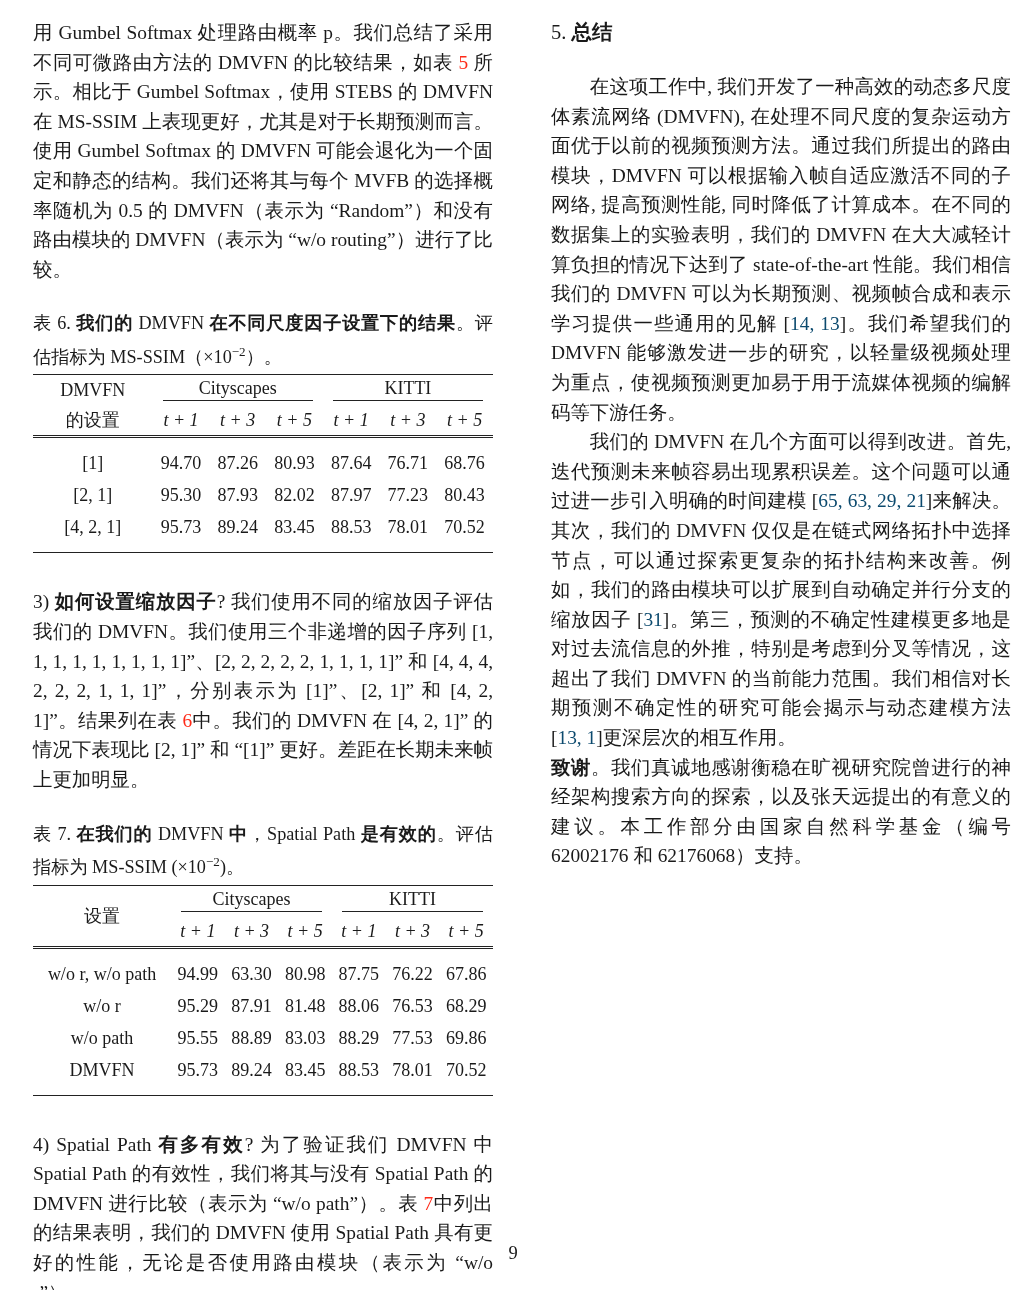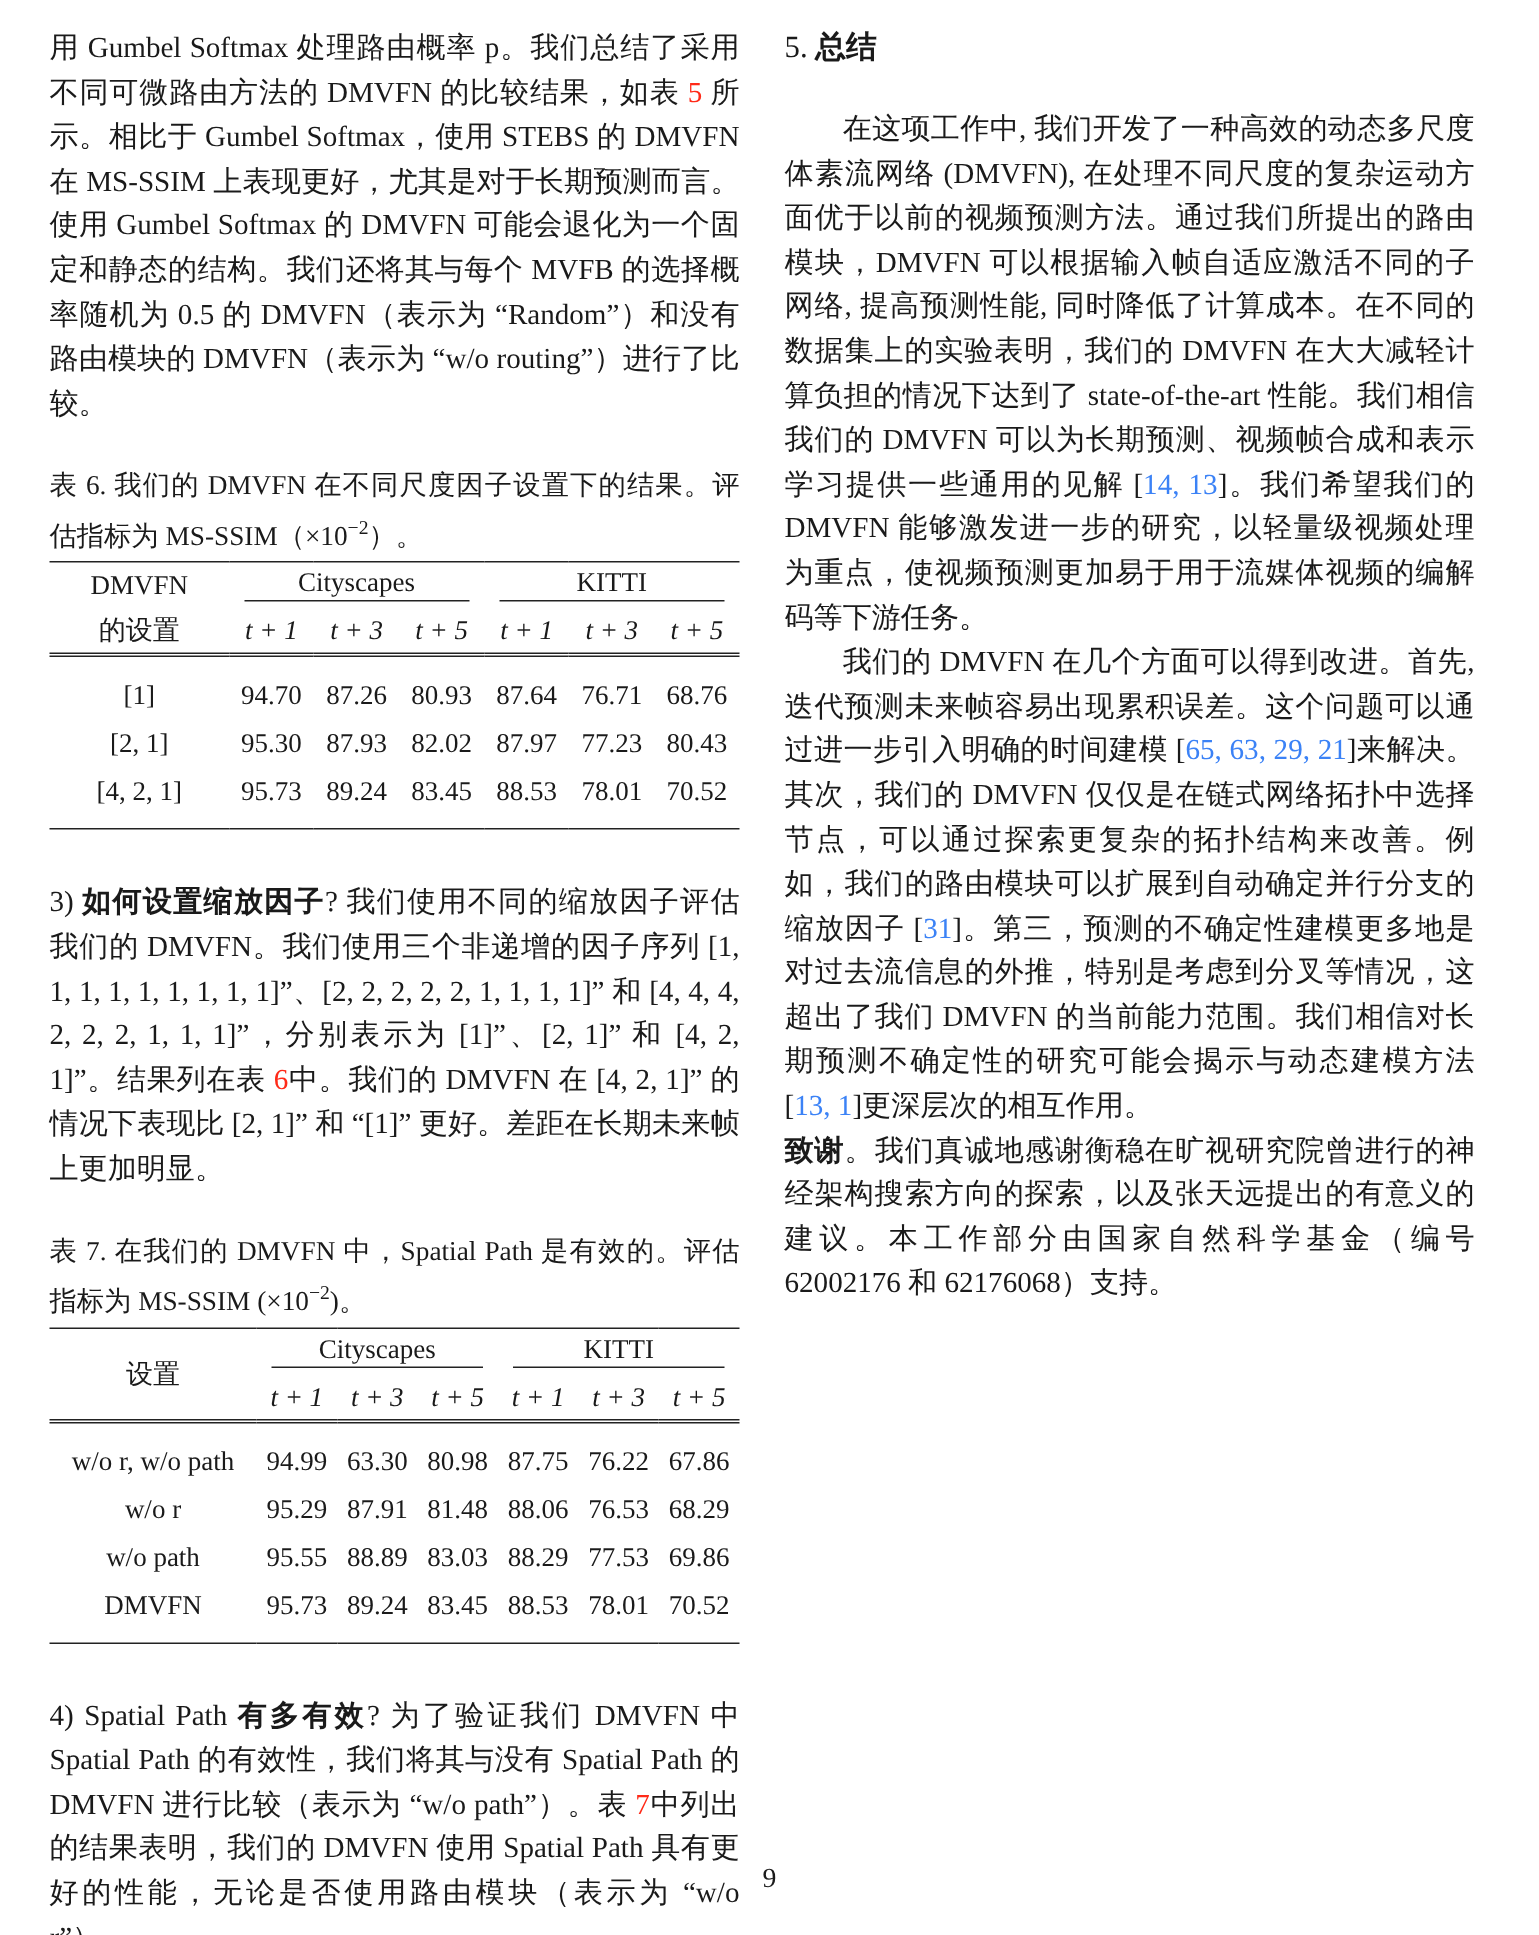--- a/index.html
+++ b/index.html
@@ -21,21 +21,21 @@
     width: 975px;
     height: 1290px;
     border-radius: 11px;
   }
   .col {
     position: absolute;
     top: 18px;
     width: 460px;
   }
   .col-left  { left: 33px; }
-  .col-right { left: 523px; }
+  .col-right { left: 551px; }
 
   p.para {
     margin: 0 0 0px 0;
     font-size: 19.4px;
     line-height: 29.6px;
     text-align: justify;
     text-justify: inter-character;
     text-indent: 0;
     letter-spacing: 0;
   }
@@ -44,30 +44,30 @@
   p.spacer-lg { height: 34px; margin: 0; }
 
   .sec-head {
     font-size: 20.5px;
     line-height: 28px;
     font-weight: bold;
     margin: 0 0 26px 0;
   }
   .sec-head .secnum { font-weight: normal; }
 
-  .cite { color: #3b82f6; }
+  .cite { color: #0c4a6e; }
   .ref-red { color: #ff2a18; }
 
   .caption {
     font-size: 18.2px;
     line-height: 27.5px;
     text-align: justify;
     margin: 0 0 3px 0;
   }
-  .caption b { font-weight: normal; }
+  .caption b { font-weight: bold; }
 
   table.ttab {
     border-collapse: collapse;
     width: 100%;
     font-size: 18px;
     line-height: 1.0;
   }
   table.ttab td, table.ttab th {
     padding: 0;
     font-weight: normal;

